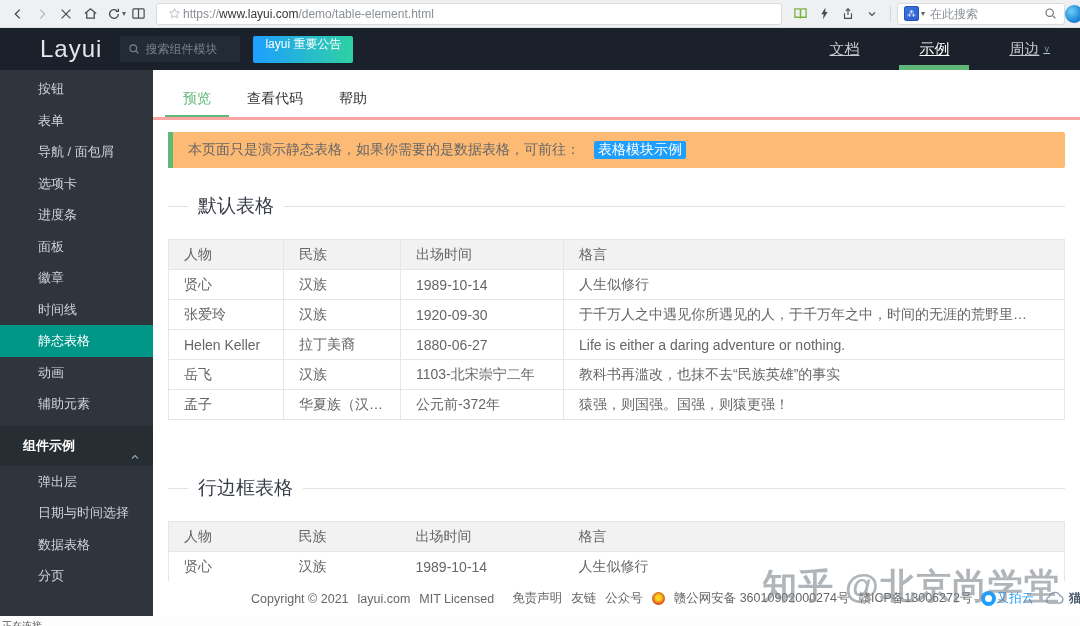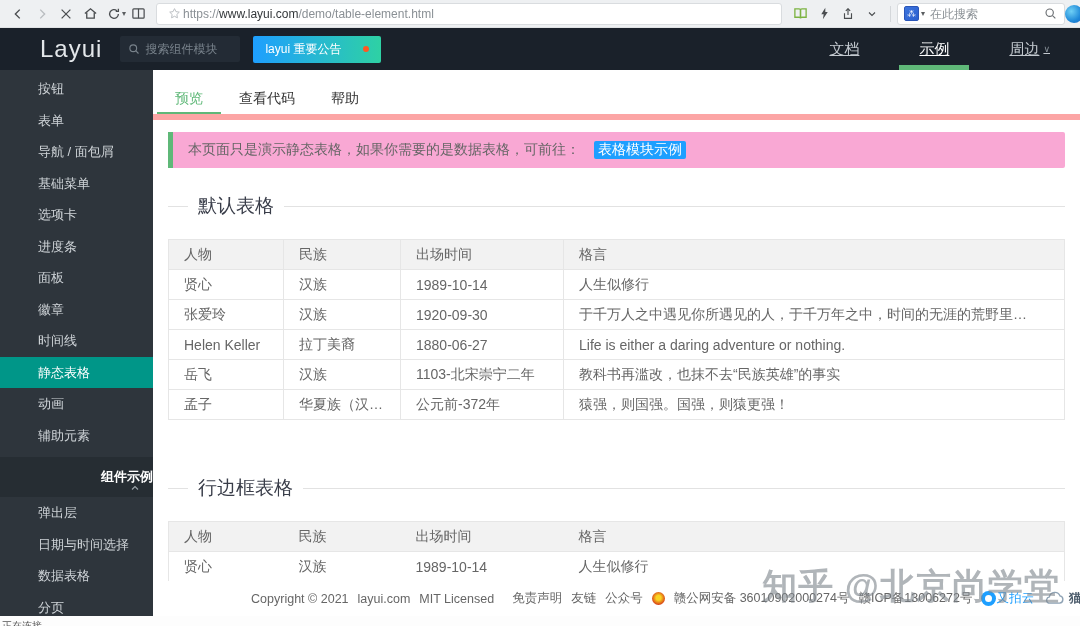--- a/index.html
+++ b/index.html
@@ -22,39 +22,39 @@
   .engine-chip{width:15px;height:15px;border-radius:2px;background:linear-gradient(135deg,#3c74dd,#2a5fd0);border:1px solid #2a55b8;flex:0 0 auto;display:flex;align-items:center;justify-content:center;color:#fff;font-size:9px;}
   .browser-search input{border:0;outline:0;flex:1;font-size:12px;margin-left:5px;background:transparent;color:#333;min-width:0;font-family:inherit;}
   .browser-search input::placeholder{color:#8a9095;}
   .edge-orb{width:18px;height:18px;border-radius:50%;background:radial-gradient(circle at 35% 35%,#6fd0f5,#1e88d8 60%,#1565c0);margin-right:-9px;flex:0 0 auto;}
   
   .app-header{height:42px;background:#1a212a;display:flex;align-items:center;position:relative;}
   .logo{color:#e3e7ea;font-size:24px;font-weight:300;letter-spacing:1px;padding:0 14px 0 40px;}
   .hdr-search{width:120px;height:26px;background:#232b35;border-radius:2px;display:flex;align-items:center;padding:0 8px;margin-left:4px;}
   .hdr-search input{border:0;outline:0;background:transparent;color:#aab2b9;font-size:12px;width:100%;margin-left:5px;font-family:inherit;}
   .hdr-search input::placeholder{color:#78828b;}
-  .notice-btn{margin-left:13px;height:27px;border:0;border-radius:2px;padding:0 12px;display:flex;align-items:center;gap:22px;background:linear-gradient(90deg,#1E9FFF,#2ed1a4);color:#fff;font-size:12px;cursor:pointer;font-family:inherit;}
+  .notice-btn{margin-left:13px;height:27px;border:0;border-radius:2px;padding:0 12px;display:flex;align-items:center;gap:22px;background:linear-gradient(90deg,#1E9FFF,#2ed1a4);color:#fff;font-size:12px;cursor:pointer;font-family:inherit;flex-direction:column;}
   .notice-dot{width:6px;height:6px;border-radius:50%;background:#ff5722;}
   .hdr-nav{margin-left:auto;display:flex;align-items:stretch;height:42px;}
   .hdr-nav .nav-item{display:flex;align-items:center;padding:0 30px;color:#c3c9cf;font-size:15px;position:relative;cursor:pointer;white-space:nowrap;text-decoration:underline;}
   .hdr-nav .nav-item.active{color:#fff;}
   .nav-underline{position:absolute;left:50%;transform:translateX(-50%);bottom:0;width:70px;height:5px;background:#5FB878;}
   .mini-caret{font-size:9px;color:#8b949c;margin-left:4px;}
   
   .sidebar{position:absolute;left:0;top:70px;width:153px;bottom:10px;background:#2e353c;padding-top:3px;overflow:hidden;z-index:5;}
   .side-item{height:31.5px;line-height:31.5px;padding-left:38px;color:#cfd4d8;font-size:13px;cursor:pointer;white-space:nowrap;}
   .side-item.active{background:#009688;color:#fff;}
-  .side-section{height:40px;line-height:40px;background:#262d33;color:#fff;font-size:13px;font-weight:bold;padding-left:23px;margin-top:6px;position:relative;cursor:pointer;text-align:right;}
+  .side-section{height:40px;line-height:40px;background:#262d33;color:#fff;font-size:13px;font-weight:bold;padding-left:23px;margin-top:6px;position:relative;cursor:pointer;}
   .side-section .chev{position:absolute;right:12px;top:13px;color:#9aa2a9;}
   
   .main{position:absolute;left:153px;top:70px;right:0;bottom:10px;background:#fff;overflow:hidden;}
-  .tab-bar{margin-top:8px;height:42px;border-bottom:6px solid #fca5a5;display:flex;padding-left:4px;}
+  .tab-bar{margin-top:8px;height:42px;border-bottom:3px solid #fca5a5;display:flex;padding-left:12px;}
   .tab{padding:0 18px;line-height:41px;font-size:14px;color:#333;cursor:pointer;border-bottom:2px solid transparent;}
   .tab.active{color:#5FB878;border-bottom-color:#5FB878;}
-  .quote{margin:12px 15px 0;background:#f9a8d4;border-left:5px solid #5FB878;border-radius:0 2px 2px 0;padding:9px 15px;display:flex;align-items:center;gap:14px;color:#666;font-size:14px;}
+  .quote{margin:12px 15px 0;background:#fdba74;border-left:5px solid #5FB878;border-radius:0 2px 2px 0;padding:9px 15px;display:flex;align-items:center;gap:14px;color:#666;font-size:14px;}
   .btn-blue{height:18px;border:0;border-radius:2px;background:#1E9FFF;color:#fff;font-size:14px;padding:0 4px;cursor:pointer;white-space:nowrap;font-family:inherit;}
   fieldset.field-title{margin:25px 15px 0;border:0;border-top:1px solid #e2e2e2;}
   fieldset.field-title legend{margin-left:20px;padding:0 10px;font-size:19px;color:#393D49;}
   fieldset.fs2{margin-top:55px;}
   .demo-table{width:calc(100% - 30px);margin:20px 15px 0;border-collapse:collapse;table-layout:fixed;font-size:14px;color:#666;border:1px solid #e6e6e6;}
   .demo-table th{background:#f2f2f2;font-weight:normal;text-align:left;}
   .demo-table th,.demo-table td{padding:5.5px 15px;border:1px solid #e6e6e6;white-space:nowrap;overflow:hidden;text-overflow:ellipsis;}
   .demo-table.lines th,.demo-table.lines td{border-left:0;border-right:0;}
   
   .page-footer{position:absolute;left:0;right:0;bottom:0;height:35px;background:#fff;display:flex;align-items:center;justify-content:center;gap:9px;font-size:12.5px;color:#666;padding-left:112px;white-space:nowrap;}
@@ -184,21 +184,20 @@
         <span>周边</span>
         <span class="mini-caret">∨</span>
       </span>
   </div>
 </div>
 
 <div class="sidebar">
   <div class="side-item">按钮</div>
   <div class="side-item">表单</div>
   <div class="side-item">导航 / 面包屑</div>
-  <div class="side-item">基础菜单</div>
   <div class="side-item">选项卡</div>
   <div class="side-item">进度条</div>
   <div class="side-item">面板</div>
   <div class="side-item">徽章</div>
   <div class="side-item">时间线</div>
   <div class="side-item active">静态表格</div>
   <div class="side-item">动画</div>
   <div class="side-item">辅助元素</div>
   <div class="side-section">
     <span>组件示例</span>

